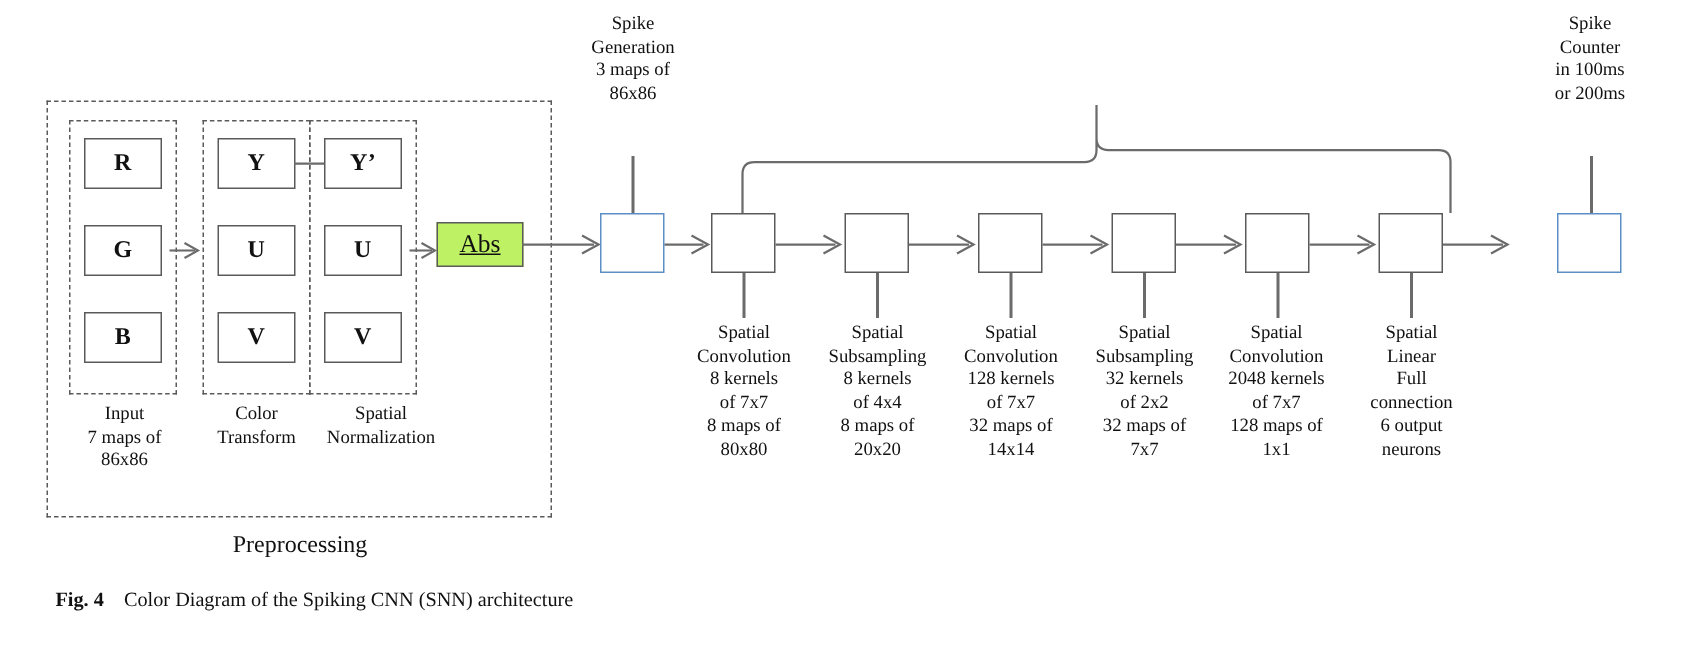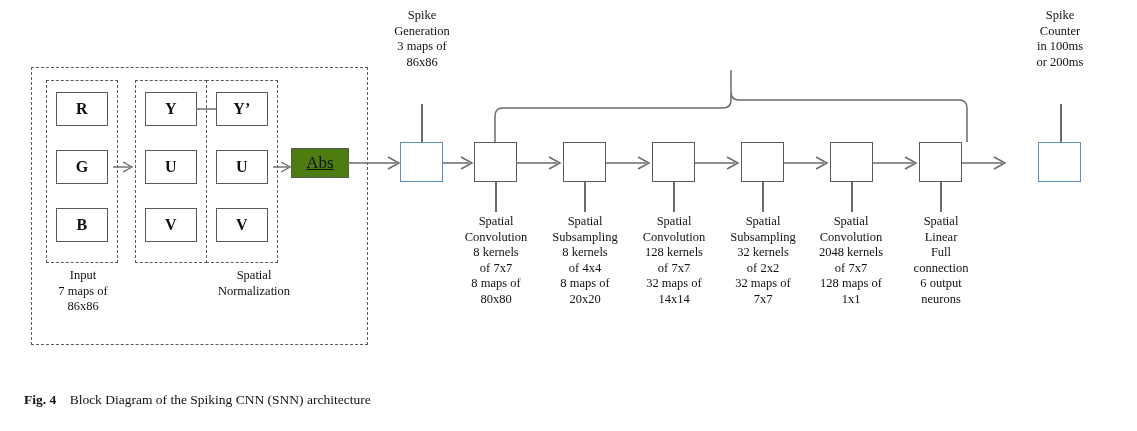--- a/index.html
+++ b/index.html
@@ -33,21 +33,21 @@
     font-weight: 700;
     letter-spacing: .3px;
     color: #111;
   }
   .bluebox {
     border: 1.6px solid #5b8fc3;
     background: #ffffff;
   }
   .absbox {
     border: 1.6px solid #5a5a5a;
-    background: #4d7c0f;
+    background: #bef264;
     display: flex;
     align-items: center;
     justify-content: center;
     font-size: 17px;
     color: #111;
     text-decoration: underline;
   }
 
   
   .dash {
@@ -90,21 +90,21 @@
     text-align: center;
     color: #111;
   }
   .caption {
     position: absolute;
     left: 24px;
     top: 392px;
     font-size: 13.5px;
     color: #111;
   }
-  .caption b { font-weight: 700; }
+  .caption b { font-weight: 700; margin-left: 13px; }
 
   svg { display: block; overflow: visible; }
 </style>
 </head>
 <body>
 
 <div id="page">
 
   <div class="abs dash-outer" style="left:31px; top:67px; width:337px; height:278px;"></div>
 
@@ -120,20 +120,22 @@
     <svg width="24" height="18" viewBox="0 0 24 18">
       <line x1="0" y1="9" x2="17" y2="9" stroke="#6b6b6b" stroke-width="1.4"></line>
       <path d="M10 4 L19 9 L10 14" fill="none" stroke="#6b6b6b" stroke-width="1.4"></path>
     </svg>
   </div>
 
   <div class="abs dash" style="left:135px; top:80px; width:72px; height:183px;"></div>
   <div class="abs gbox" style="left:145px; top:92px; width:52px; height:34px;">Y</div>
   <div class="abs gbox" style="left:145px; top:150px; width:52px; height:34px;">U</div>
   <div class="abs gbox" style="left:145px; top:208px; width:52px; height:34px;">V</div>
+  <div class="abs lbl" style="left:126px; top:268px; width:90px;">Color
+Transform</div>
 
   <div class="abs" style="left:196px; top:100px; width:40px; height:18px;">
     <svg width="40" height="18" viewBox="0 0 40 18">
       <line x1="0" y1="9" x2="33" y2="9" stroke="#6b6b6b" stroke-width="1.5"></line>
       <path d="M25 3 L36 9 L25 15" fill="none" stroke="#6b6b6b" stroke-width="1.5"></path>
     </svg>
   </div>
 
   <div class="abs dash" style="left:206px; top:80px; width:72px; height:183px;"></div>
   <div class="abs gbox" style="left:216px; top:92px; width:52px; height:34px;">Y’</div>
@@ -144,20 +146,21 @@
 
   <div class="abs" style="left:273px; top:158px; width:22px; height:18px;">
     <svg width="22" height="18" viewBox="0 0 22 18">
       <line x1="0" y1="9" x2="15" y2="9" stroke="#6b6b6b" stroke-width="1.4"></line>
       <path d="M8 4 L17 9 L8 14" fill="none" stroke="#6b6b6b" stroke-width="1.4"></path>
     </svg>
   </div>
 
   <div class="abs absbox" style="left:291px; top:148px; width:58px; height:30px;">Abs</div>
 
+  <div class="abs lbl-pre" style="left:80px; top:355px; width:240px;">Preprocessing</div>
 
   <div class="abs" style="left:348px; top:154px; width:54px; height:18px;">
     <svg width="54" height="18" viewBox="0 0 54 18">
       <line x1="0" y1="9" x2="48" y2="9" stroke="#6b6b6b" stroke-width="1.5"></line>
       <path d="M40 3 L51 9 L40 15" fill="none" stroke="#6b6b6b" stroke-width="1.5"></path>
     </svg>
   </div>
 
   <div class="abs lbl-top" style="left:372px; top:8px; width:100px;">Spike
 Generation
@@ -273,16 +276,16 @@
 
   <div class="abs lbl-top" style="left:1008px; top:8px; width:104px;">Spike
 Counter
 in 100ms
 or 200ms</div>
   <div class="abs vline" style="left:1060px; top:104px; height:38px;"></div>
   <div class="abs bluebox" style="left:1038px; top:142px; width:43px; height:40px;"></div>
 
   <div class="caption">
     <b>Fig. 4</b>
-    <span style="display:inline-block;width:10px"></span><span>Block Diagram of the Spiking CNN (SNN) architecture</span>
+    <span style="display:inline-block;width:10px"></span><span>Color Diagram of the Spiking CNN (SNN) architecture</span>
   </div>
 
 </div>
 
 </body></html>

